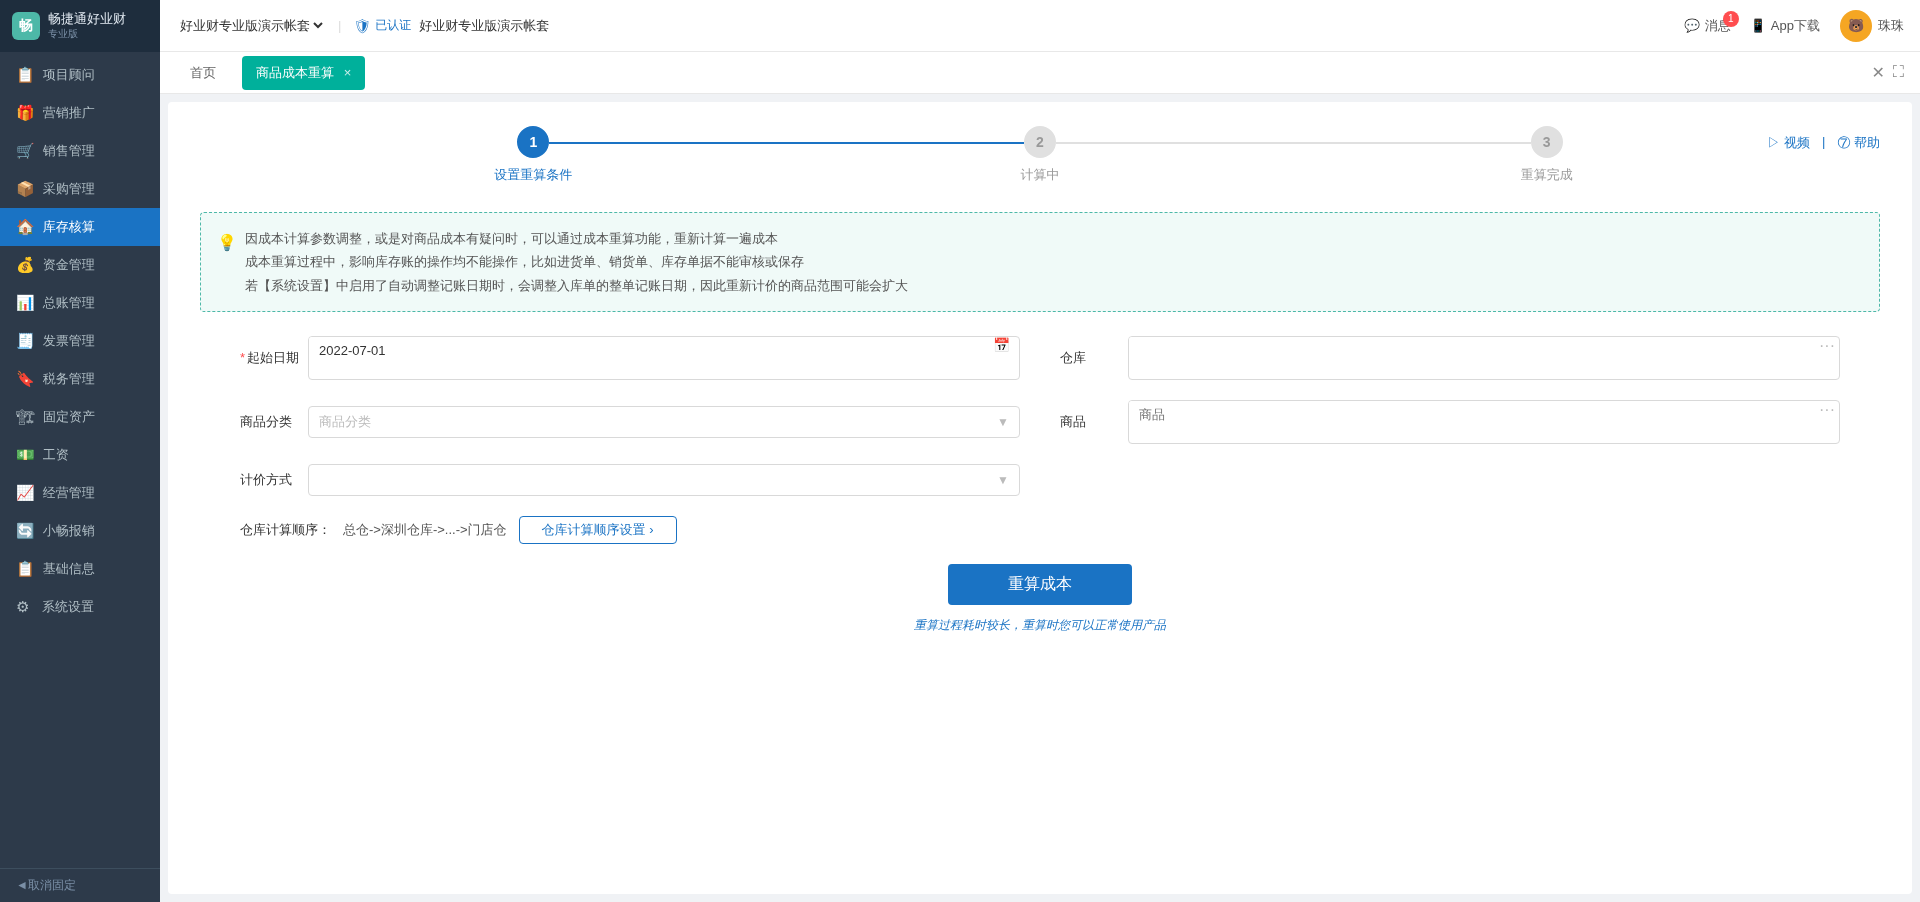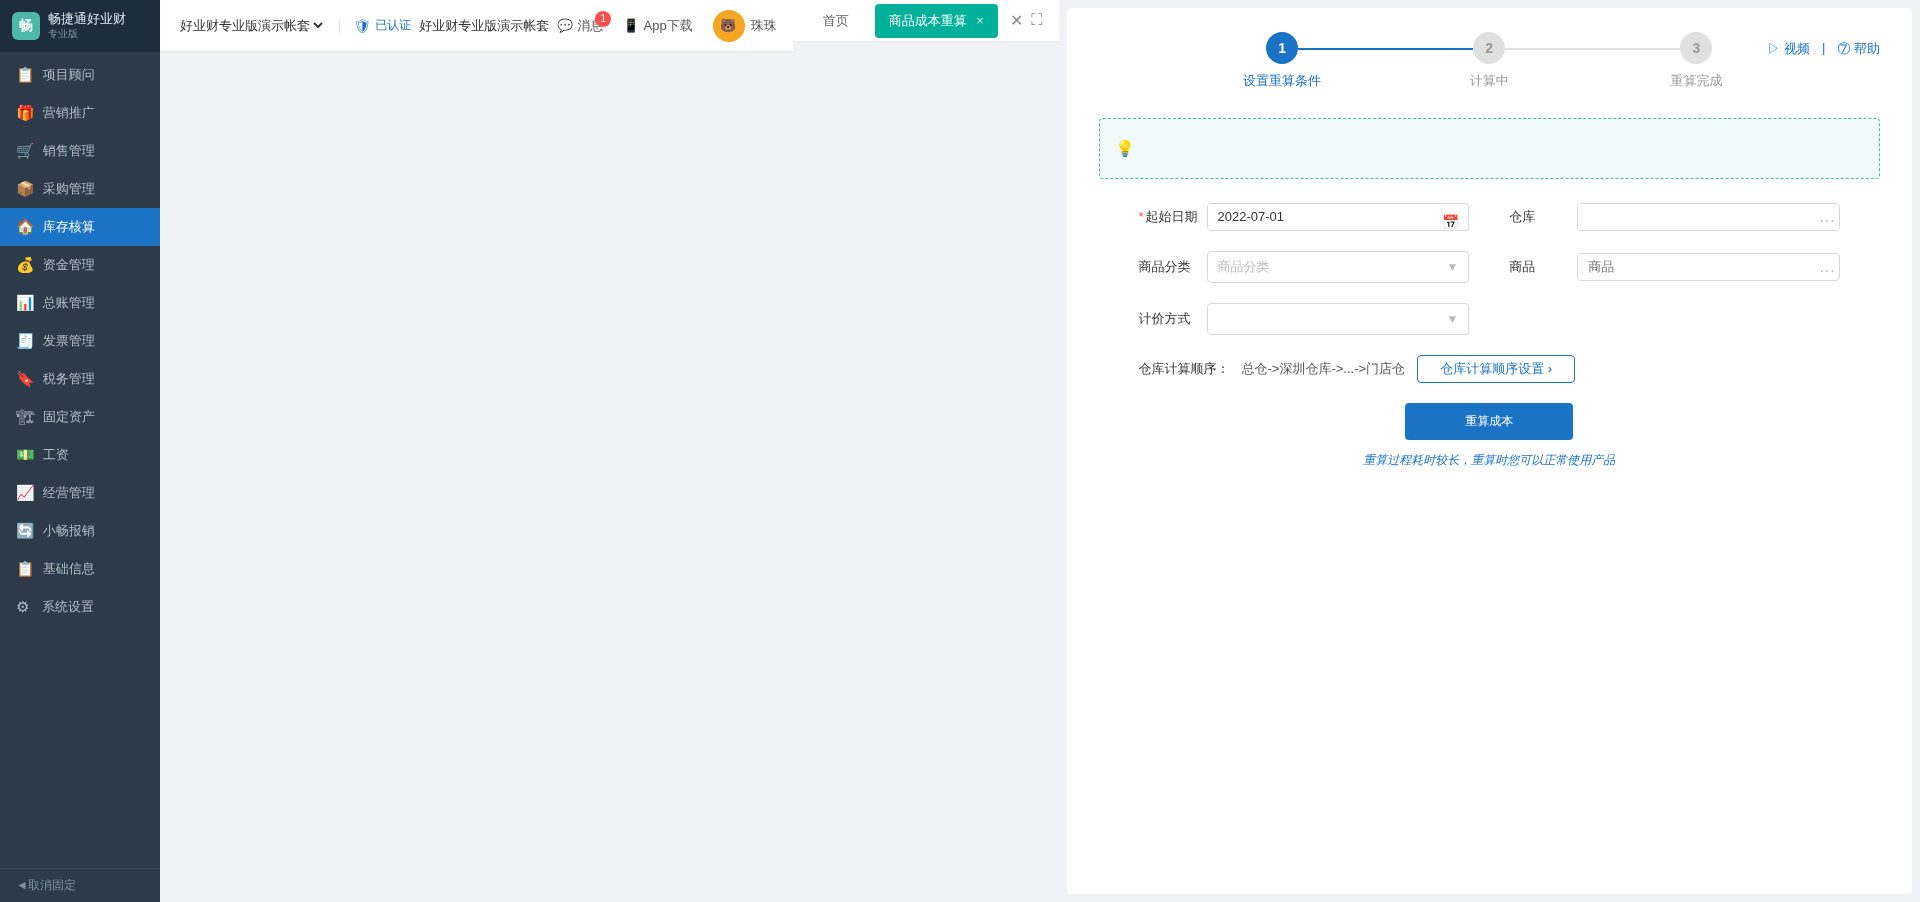--- a/index.html
+++ b/index.html
@@ -51,21 +51,21 @@
       font-size: 12px;
       display: flex; align-items: center; gap: 6px;
       cursor: pointer;
       border-top: 1px solid #3d4e5e;
     }
 
     
     .main-area {
       flex: 1;
       display: flex;
-      flex-direction: row;
+      flex-direction: column;
       background: #f0f2f5;
       overflow: hidden;
     }
 
     
     .topbar {
       background: white;
       height: 52px;
       display: flex;
       align-items: center;
@@ -236,25 +236,25 @@
       flex: 1;
     }
     .form-label {
       color: #333; font-size: 13px;
       white-space: nowrap;
       min-width: 60px;
     }
     .required-star { color: #ff4d4f; margin-right: 2px; }
     .form-input-wrapper {
       flex: 1;
-      display: flex; align-items: flex-end;
+      display: flex; align-items: flex-start;
       border: 1px solid #d9d9d9;
       border-radius: 4px;
       overflow: hidden;
-      height: 28px;
+      height: 44px;
     }
     .form-input-inner {
       flex: 1;
       border: none;
       padding: 6px 10px;
       font-size: 13px;
       color: #333;
       outline: none;
     }
     .form-input-suffix {
@@ -305,21 +305,21 @@
       align-items: center;
       margin-top: 20px;
       gap: 12px;
     }
     .recalc-btn {
       background: #1a73c4;
       color: white;
       border: none;
       border-radius: 4px;
       padding: 10px 60px;
-      font-size: 12px;
+      font-size: 16px;
       cursor: pointer;
       transition: background 0.2s;
       font-family: Liberation Serif, serif;
     }
     .recalc-hint { color: #1a73c4; font-size: 12px; font-style: italic; }
   </style>
 </head>
 <body>
 
 <div class="sidebar">
@@ -470,20 +470,25 @@
       </div>
       <div class="steps-actions">
         <span>▷ 视频</span>
         <span>|</span>
         <span>⑦ 帮助</span>
       </div>
     </div>
 
     <div class="info-box">
       <span class="info-box-icon">💡</span>
+      <div>
+        <div>因成本计算参数调整，或是对商品成本有疑问时，可以通过成本重算功能，重新计算一遍成本</div>
+        <div>成本重算过程中，影响库存账的操作均不能操作，比如进货单、销货单、库存单据不能审核或保存</div>
+        <div>若【系统设置】中启用了自动调整记账日期时，会调整入库单的整单记账日期，因此重新计价的商品范围可能会扩大</div>
+      </div>
     </div>
 
     <div class="form-section">
 
       <div class="form-row">
         <div class="form-field">
           <span class="form-label">
             <span class="required-star">*</span><span>起始日期</span>
           </span>
           <div class="form-input-wrapper">

